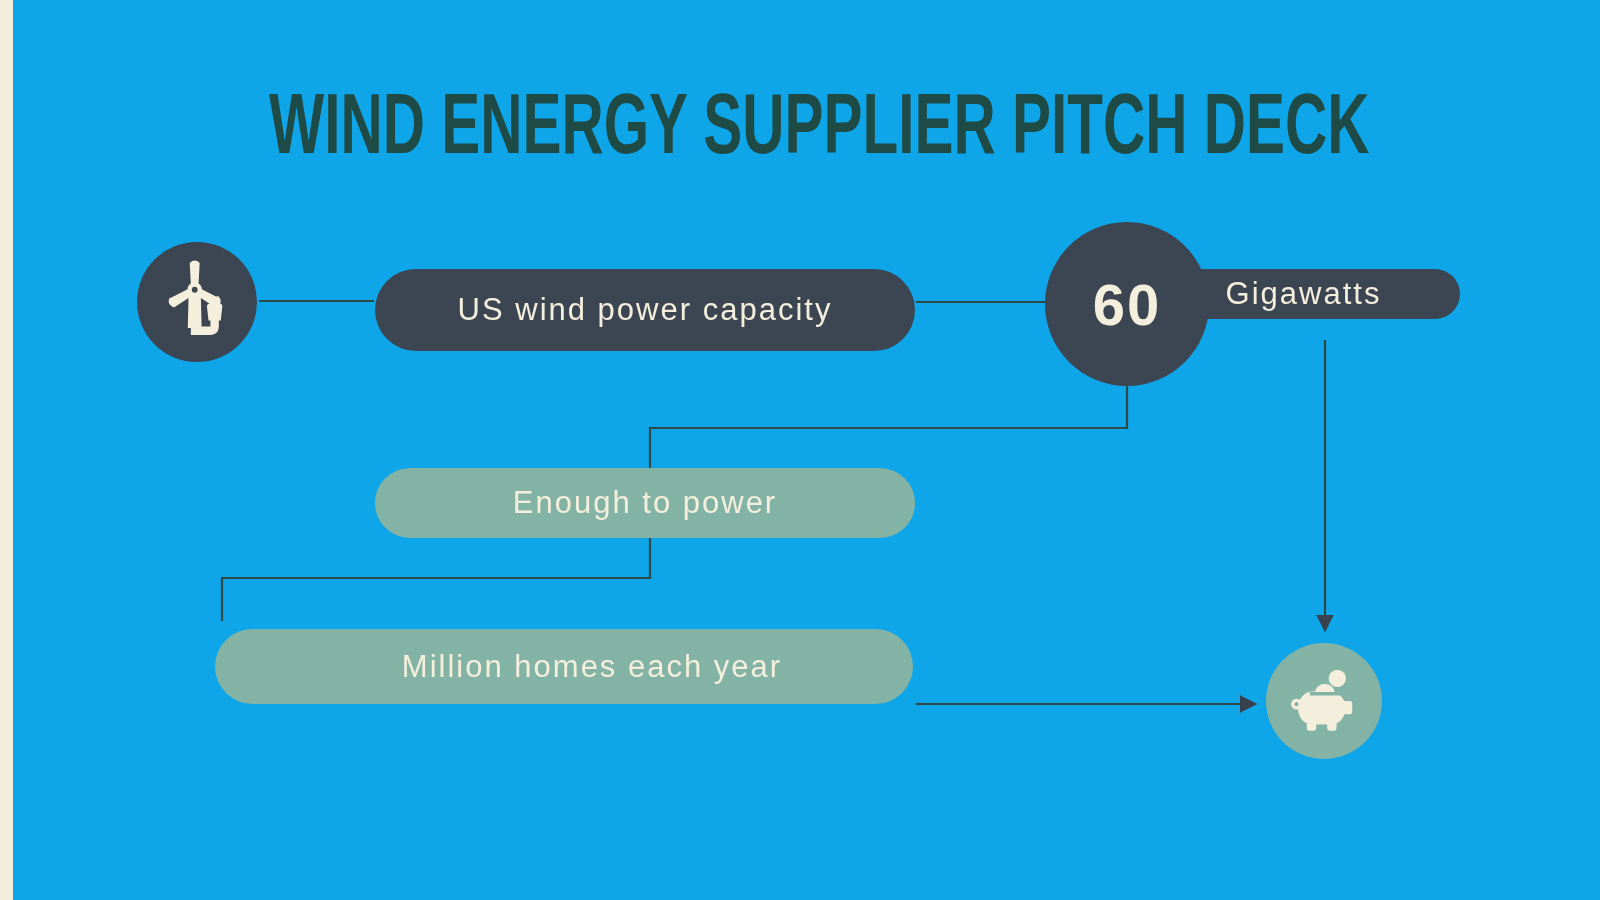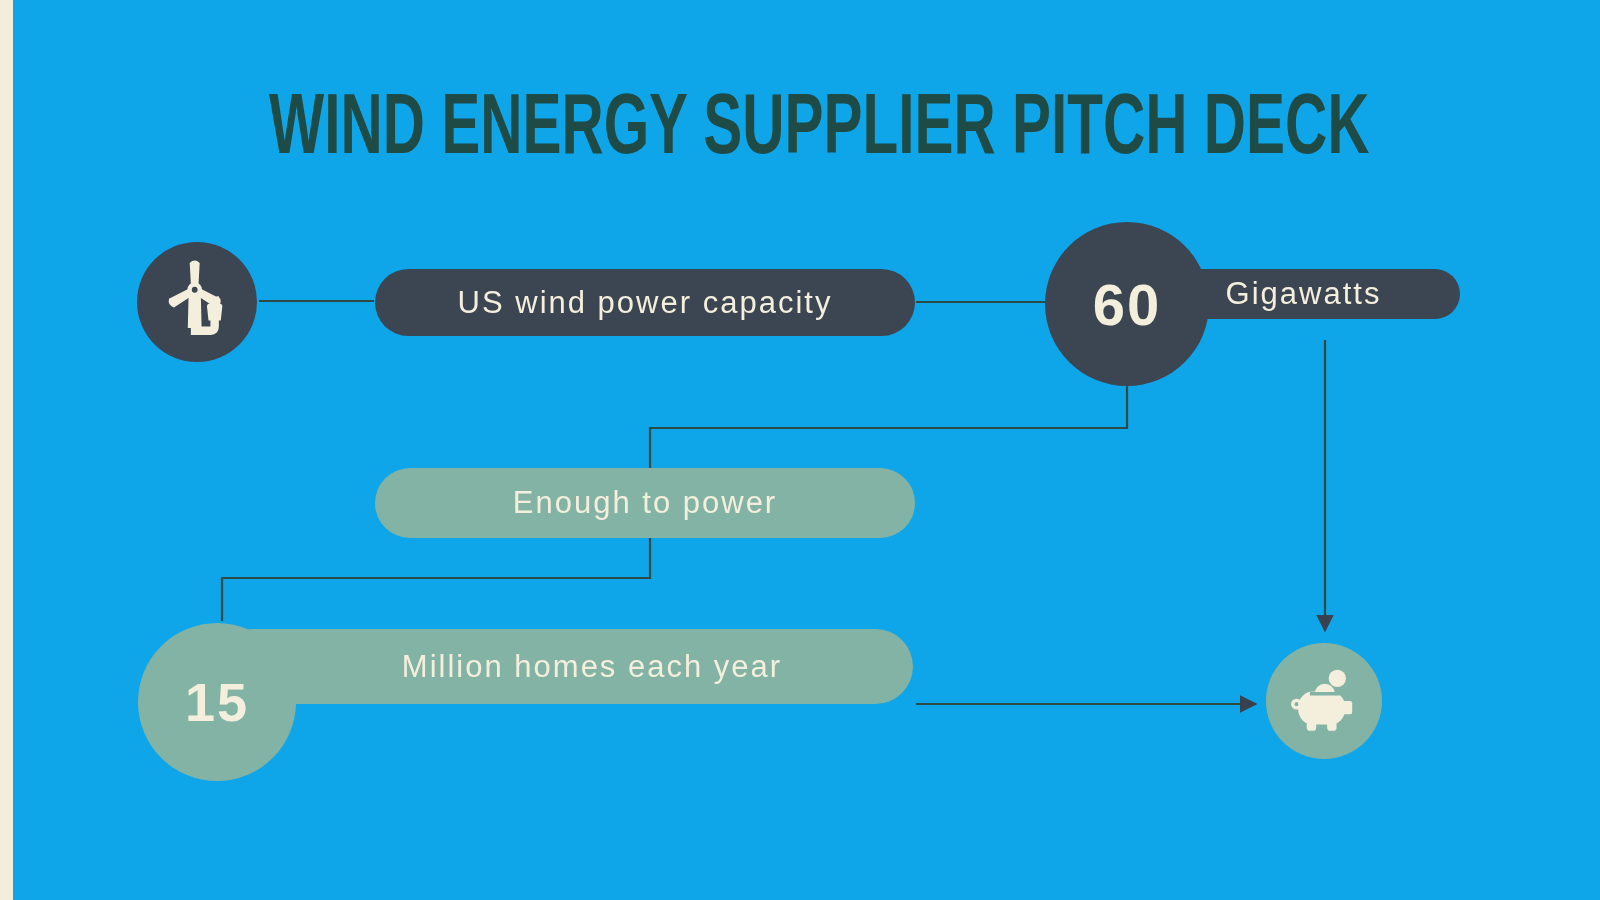--- a/index.html
+++ b/index.html
@@ -44,21 +44,21 @@
     justify-content: center;
     box-sizing: border-box;
     color: #f4efdc;
   }
   .circle { border-radius: 50%; }
   .pill   { border-radius: 999px; }
   .dark { background: #3c4552; }
   .teal { background: #83b3a4; }
 
   .turbine-circle { left: 124px; top: 242px; width: 120px; height: 120px; z-index: 3; }
-  .us-pill        { left: 362px; top: 269px; width: 540px; height: 67px;  z-index: 2; }
+  .us-pill        { left: 362px; top: 269px; width: 540px; height: 82px;  z-index: 2; }
   .giga-pill      { left: 1108px; top: 269px; width: 339px; height: 50px; z-index: 2; padding-left: 26px; }
   .sixty-circle   { left: 1032px; top: 222px; width: 164px; height: 164px; z-index: 3; }
   .enough-pill    { left: 362px; top: 468px; width: 540px; height: 70px;  z-index: 2; text-align: center; }
   .million-pill   { left: 202px; top: 629px; width: 698px; height: 75px;  z-index: 2; padding-left: 56px; }
   .fifteen-circle { left: 125px; top: 623px; width: 158px; height: 158px; z-index: 3; }
   .piggy-circle   { left: 1253px; top: 643px; width: 116px; height: 116px; z-index: 2; }
 
   .pill-label {
     font-size: 31px;
     letter-spacing: 2px;
@@ -130,23 +130,20 @@
   </div>
 
   <div class="node pill teal enough-pill">
     <span class="pill-label">Enough to power</span>
   </div>
 
   <div class="node pill teal million-pill">
     <span class="pill-label">Million homes each year</span>
   </div>
 
-  <div class="node circle teal fifteen-circle">
-    <span class="big-number">15</span>
-  </div>
 
   <div class="node circle teal piggy-circle">
     <svg class="node-icon" width="94" height="94" viewBox="0 0 120 120" xmlns="http://www.w3.org/2000/svg">
       <g fill="#f4efdc">
         <circle cx="77" cy="31" r="11"></circle>
         <circle cx="25" cy="64" r="7"></circle>
         <circle cx="25" cy="64" r="2.6" fill="#83b3a4"></circle>
         <rect x="27" y="48" width="60" height="42" rx="19"></rect>
         <path d="M48 51 A13 13 0 0 1 74 51 Z"></path>
         <rect x="80" y="60" width="16" height="17" rx="3"></rect>

